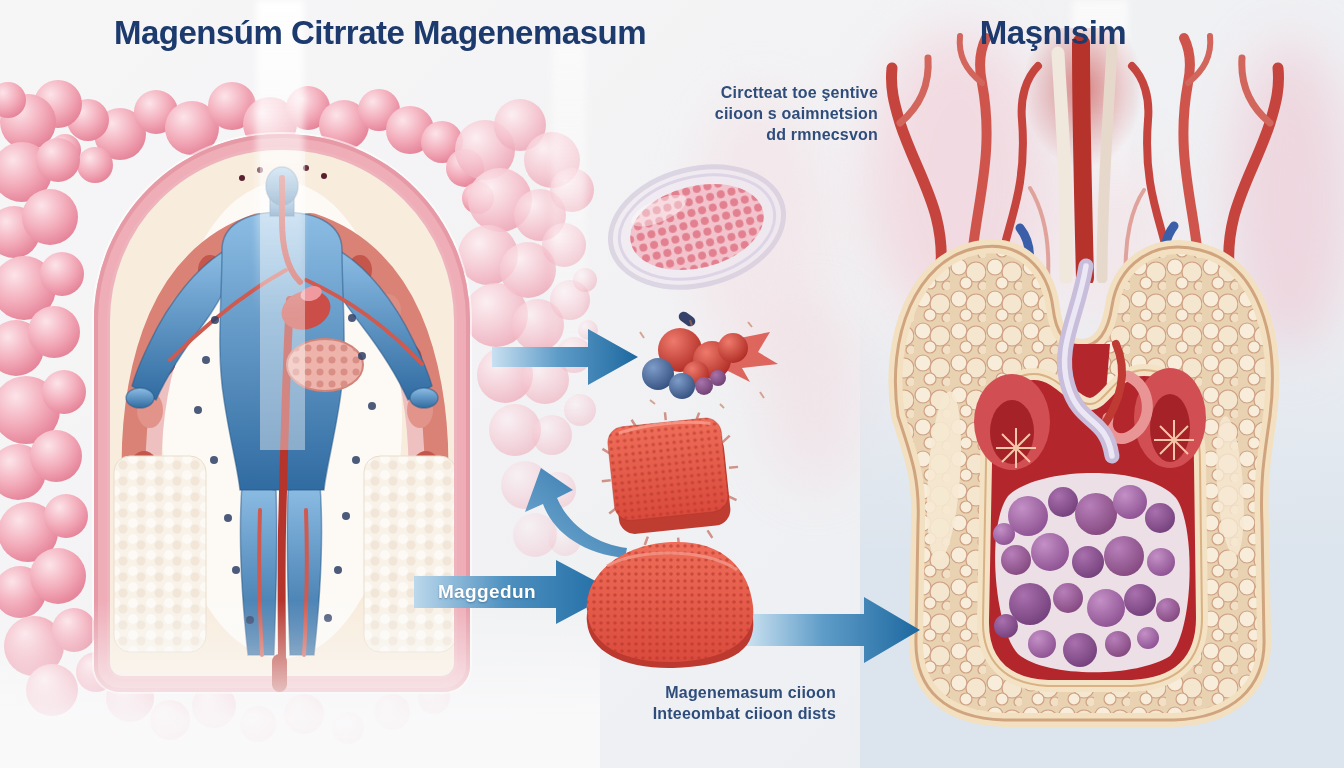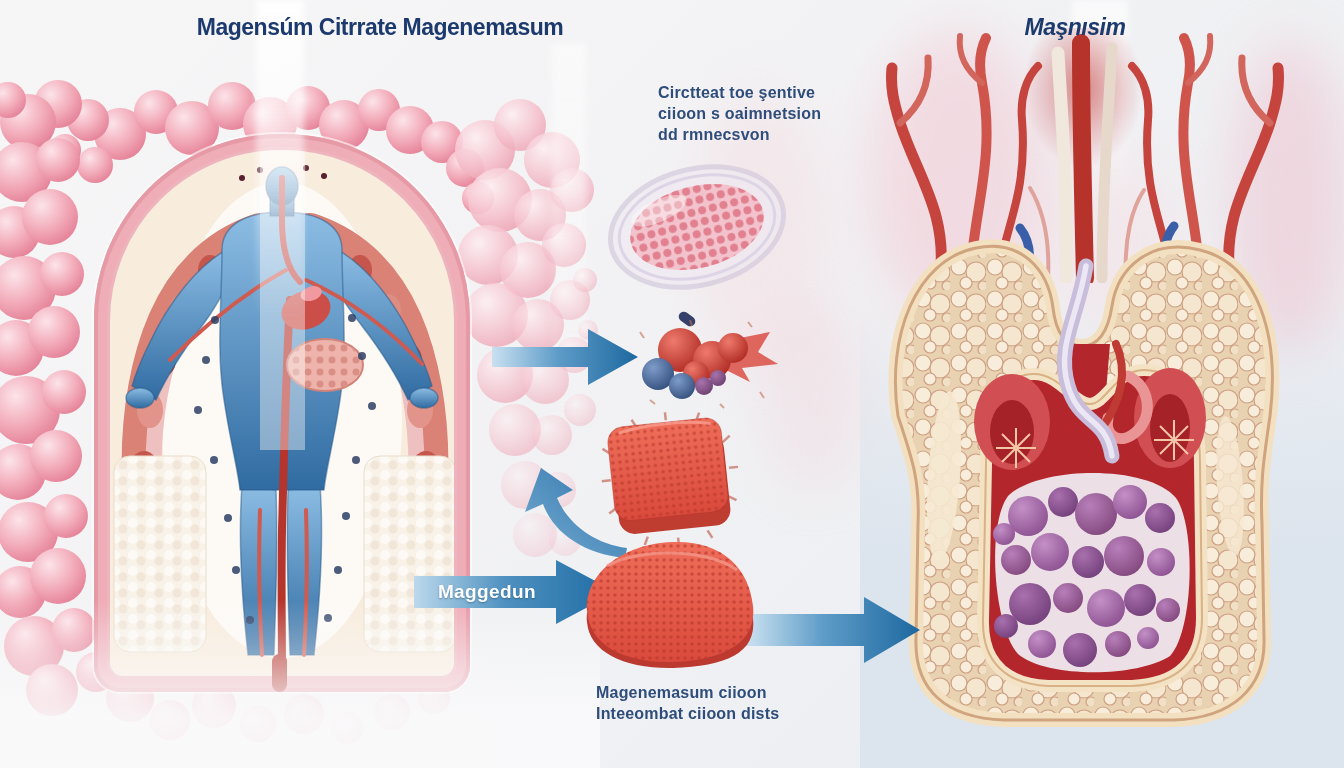--- a/index.html
+++ b/index.html
@@ -2,24 +2,24 @@
 <html><head>
 <meta charset="utf-8">
 <style>
   html,body{margin:0;padding:0;background:#e8ebee;}
   #stage{position:relative;width:1344px;height:768px;overflow:hidden;
          font-family:"Liberation Sans",sans-serif;
          background:linear-gradient(135deg,#f7f6f7 0%,#f2f2f4 45%,#e9edf2 100%);}
   .abs{position:absolute;}
   .haze{position:absolute;border-radius:50%;filter:blur(26px);}
   .beam{position:absolute;background:linear-gradient(to bottom,rgba(255,255,255,.95),rgba(255,255,255,0));filter:blur(3px);}
-  .title{position:absolute;top:14px;font-size:23px;font-weight:700;color:#1c3a6d;
+  .title{position:absolute;top:14px;font-size:33px;font-weight:700;color:#1c3a6d;
          letter-spacing:-.5px;text-align:center;white-space:nowrap;}
   .note{position:absolute;color:#2e4d7b;font-size:16px;font-weight:700;line-height:1.32;letter-spacing:.2px;}
-  .note span{display:block;}
+  .note span{display:block;text-align:right;}
   .label-arrow{position:absolute;}
   .label-arrow svg{position:absolute;left:0;top:0;width:100%;height:100%;}
   .label-arrow .lbl{position:absolute;left:0;right:58px;top:0;bottom:0;display:flex;
         align-items:center;justify-content:center;color:#fff;font-size:19px;font-weight:700;
         letter-spacing:.4px;text-shadow:0 1px 2px rgba(20,60,90,.45);}
   .arch{position:absolute;left:94px;top:134px;width:376px;height:558px;
         background:#efadb8;border-radius:186px 186px 26px 26px;
         box-shadow:0 0 0 2px rgba(255,255,255,.6),inset 0 0 0 4px #e69aa6;}
   .arch-inner{position:absolute;left:13px;top:13px;width:350px;height:532px;
         background:#f8ecdc;border-radius:174px 174px 16px 16px;overflow:hidden;
@@ -488,15 +488,15 @@
     <path d="M95,6 C145,4 172,32 176,70 C180,106 148,124 96,126 C48,127 12,110 10,74 C8,38 45,8 95,6 Z" fill="url(#tabDots)"></path>
     <path d="M30,30 C60,12 130,12 160,34" stroke="#f4978a" stroke-width="3" fill="none" opacity=".8"></path>
   </svg>
 
   <div class="note" style="left:596px;top:682px;width:240px;">
     <span>Magenemasum ciioon</span>
     <span>Inteeombat ciioon dists</span>
   </div>
 
   <div class="title" style="left:90px;width:580px;">Magensúm Citrrate Magenemasum</div>
-  <div class="title" style="left:950px;width:250px;font-style:italic;">Maşnısim</div>
+  <div class="title" style="left:928px;width:250px;">Maşnısim</div>
 
 </div>
 
 </body></html>

